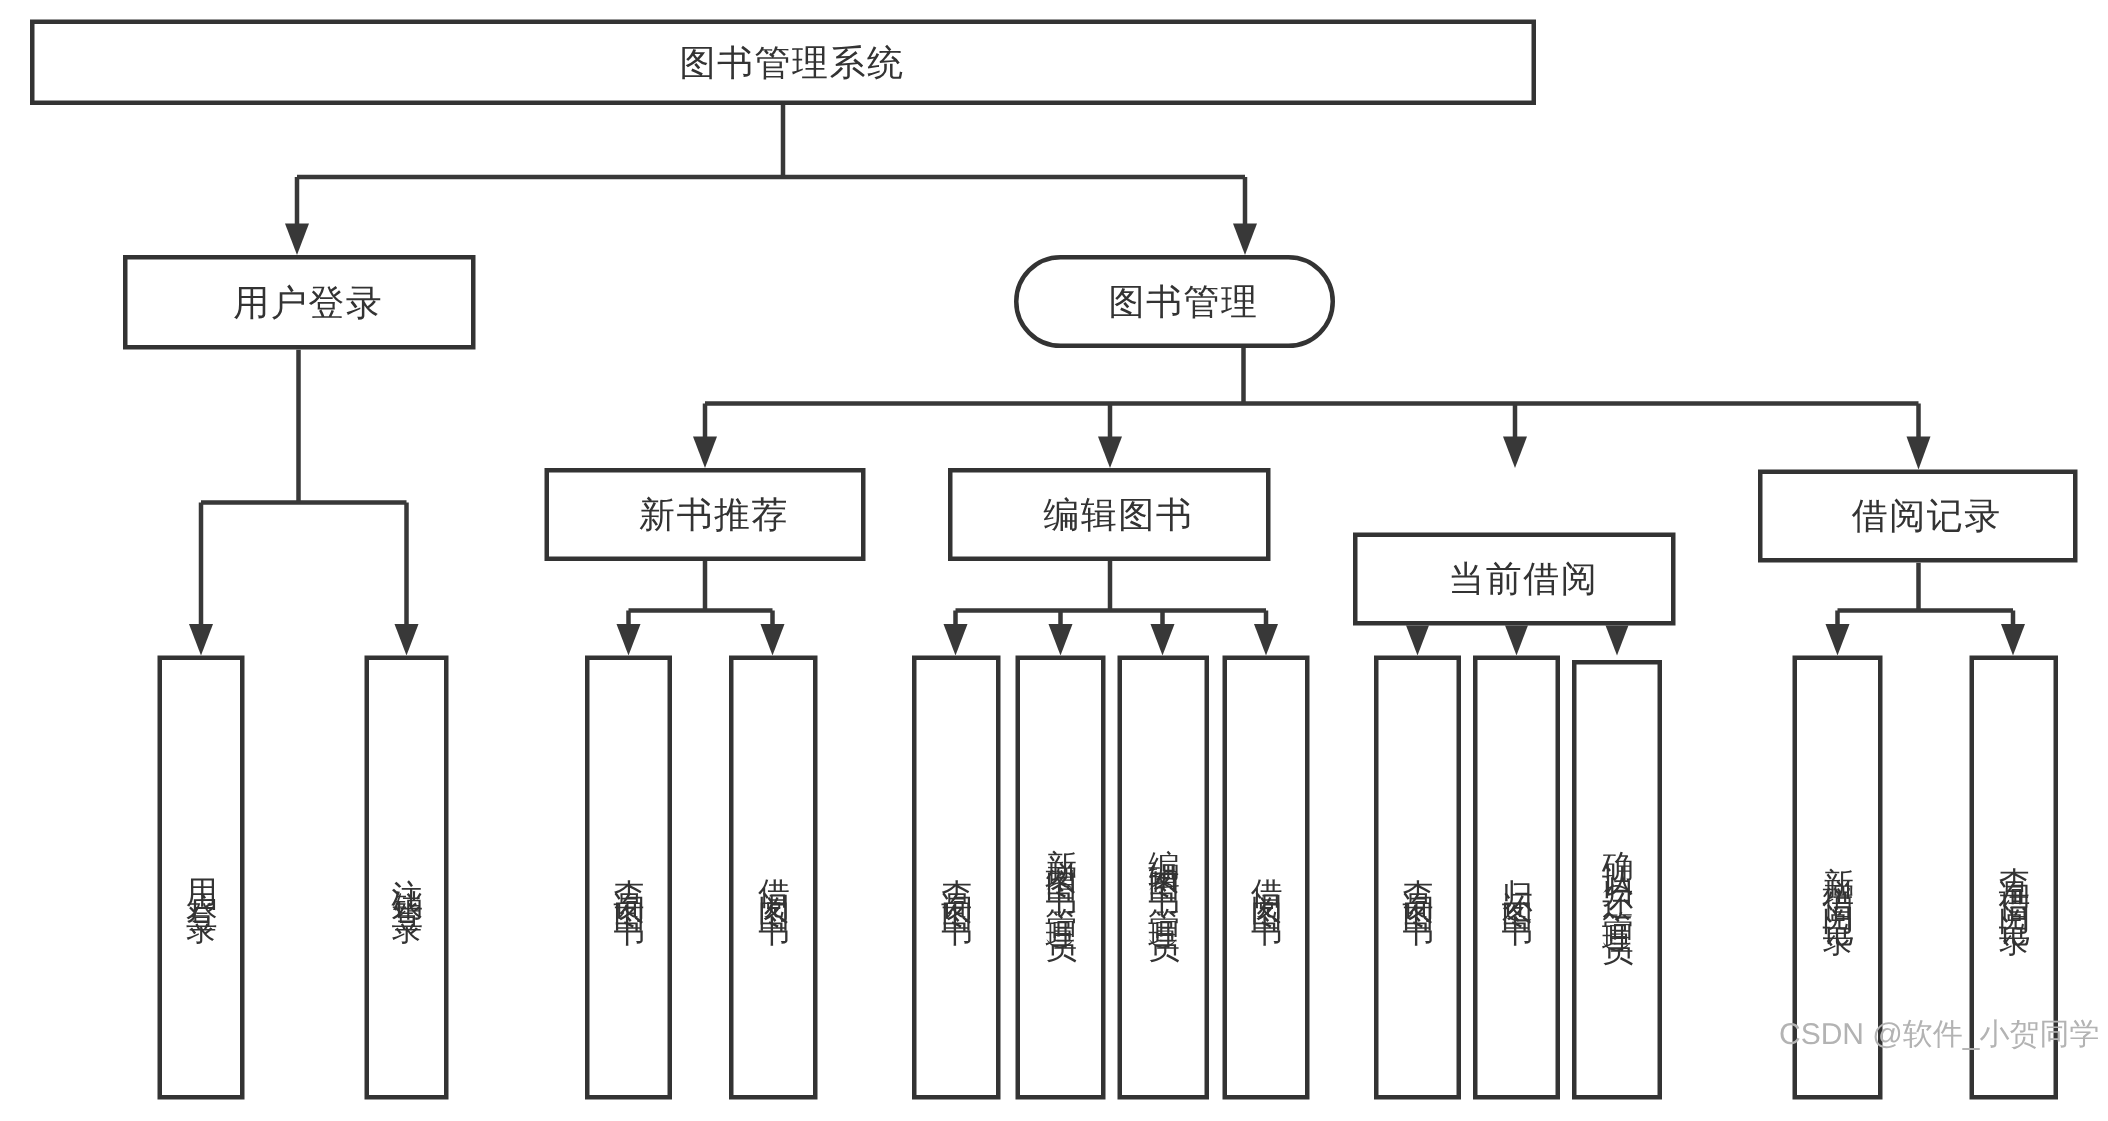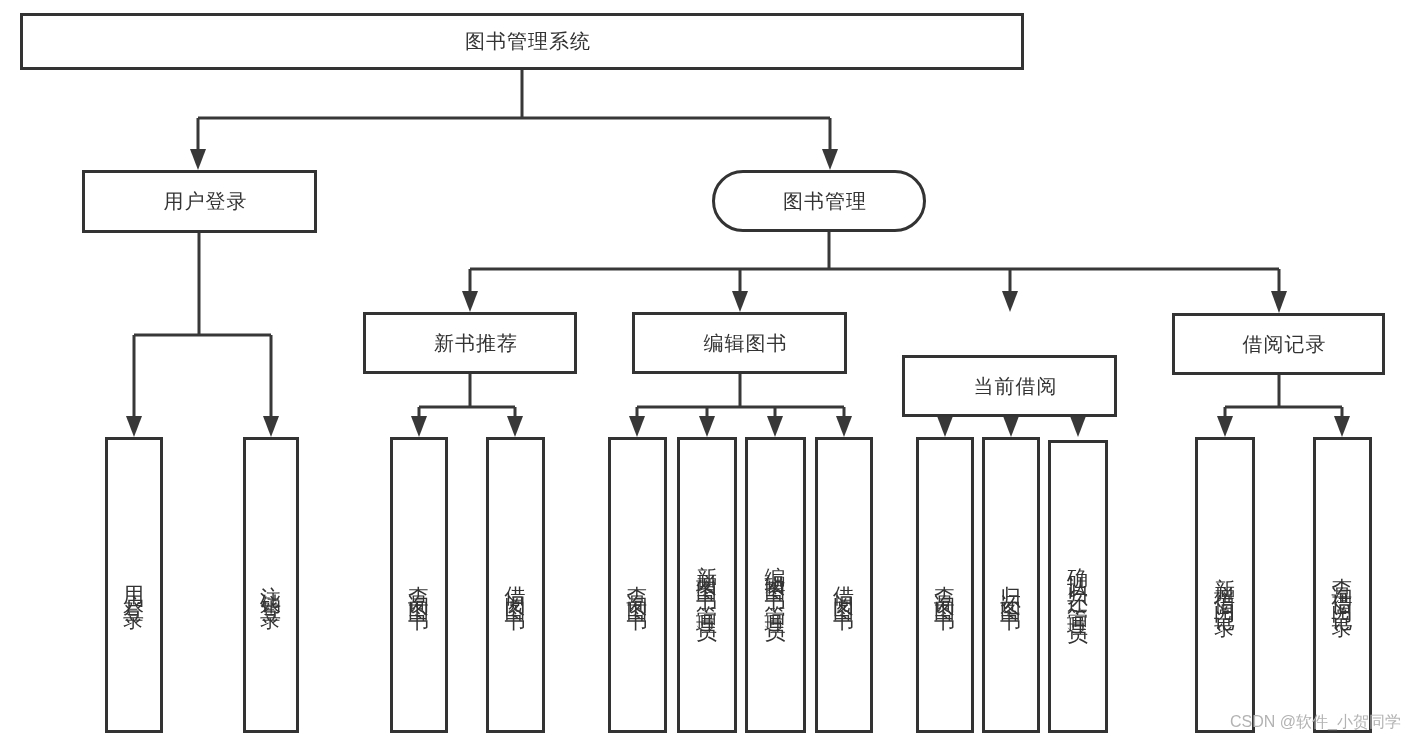--- a/index.html
+++ b/index.html
@@ -30,50 +30,49 @@
   .node{
     position:absolute;
     background:var(--box-fill);
     border:3px solid var(--box-border);
     display:flex;
     align-items:center;
     justify-content:center;
     color:var(--text);
   }
   .hbox{
-    font-size:20px;
+    font-size:24px;
     letter-spacing:1px;
     padding-left:12px;
   }
   .node.root{left:20px;top:13px;width:1004px;height:57px;}
   .node.l2a{left:82px;top:170px;width:235px;height:63px;}
-  .node.l2b{left:712px;top:170px;width:214px;height:62px;border-radius:31px;}
+  .node.l2b{left:676px;top:170px;width:214px;height:62px;border-radius:31px;}
   .node.l3{top:312px;height:62px;}
   .vbox{
     top:437px;
     height:296px;
   }
   .vbox span{
     writing-mode:vertical-rl;
     text-orientation:mixed;
     font-size:21px;
     letter-spacing:8px;
     line-height:1;
     white-space:nowrap;
     color:var(--text);
   }
   .watermark{
     position:absolute;
     left:1186px;
-    top:712px;
-    font-size:16px;
+    top:676px;
+    font-size:20px;
     color:var(--watermark);
     white-space:nowrap;
     z-index:5;
-    margin-left:44px;
   }
 </style>
 </head>
 <body>
 
 <div class="canvas">
 
   <svg class="connectors" viewBox="0 0 1405 747" xmlns="http://www.w3.org/2000/svg" aria-hidden="true">
 
     <g>

